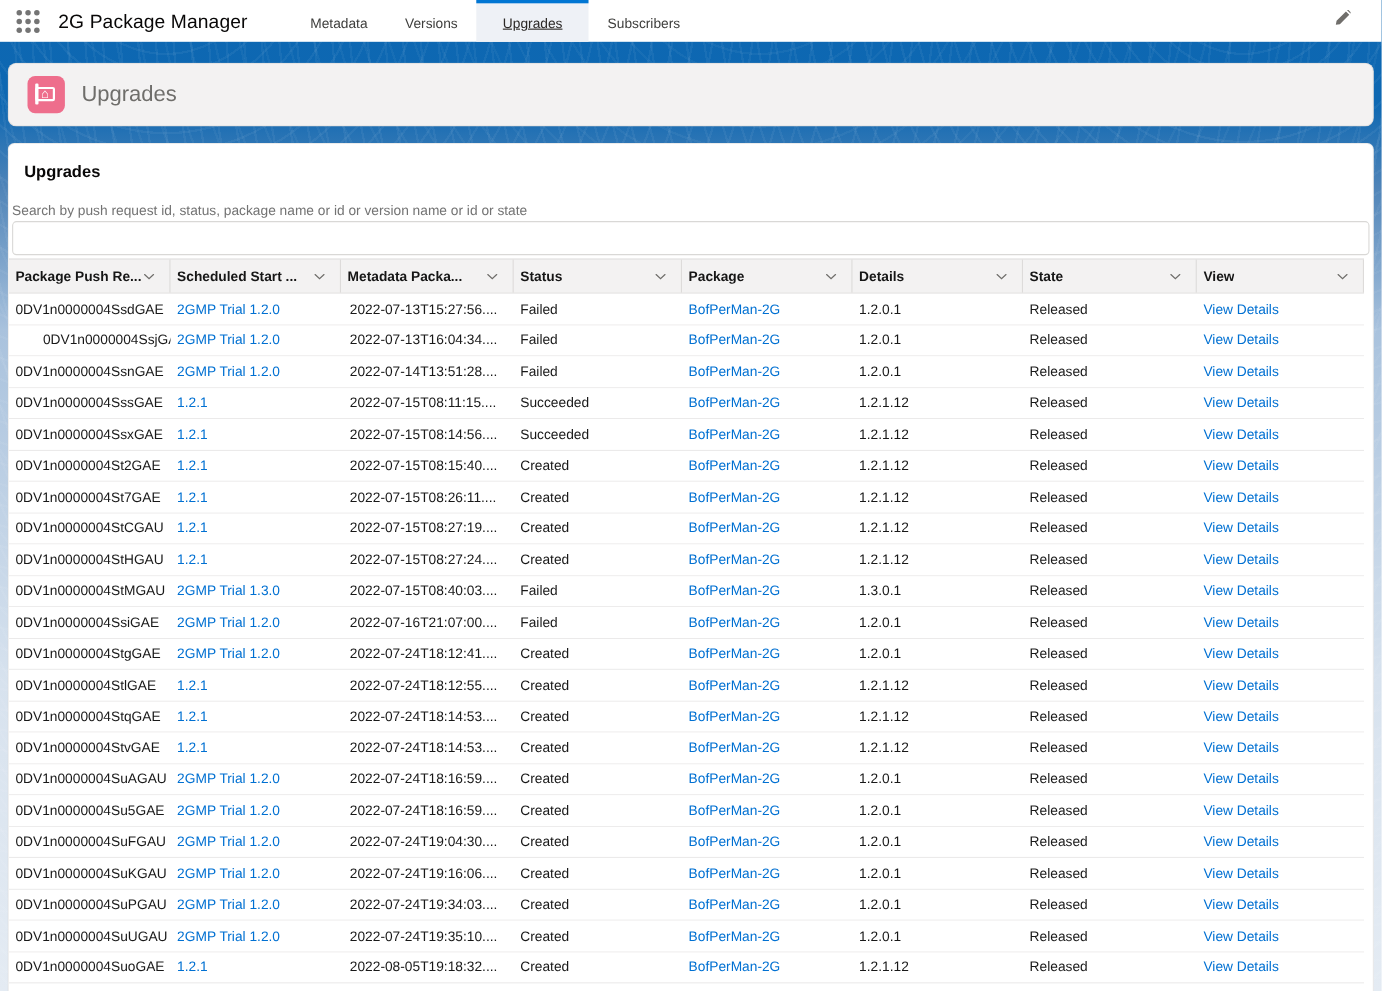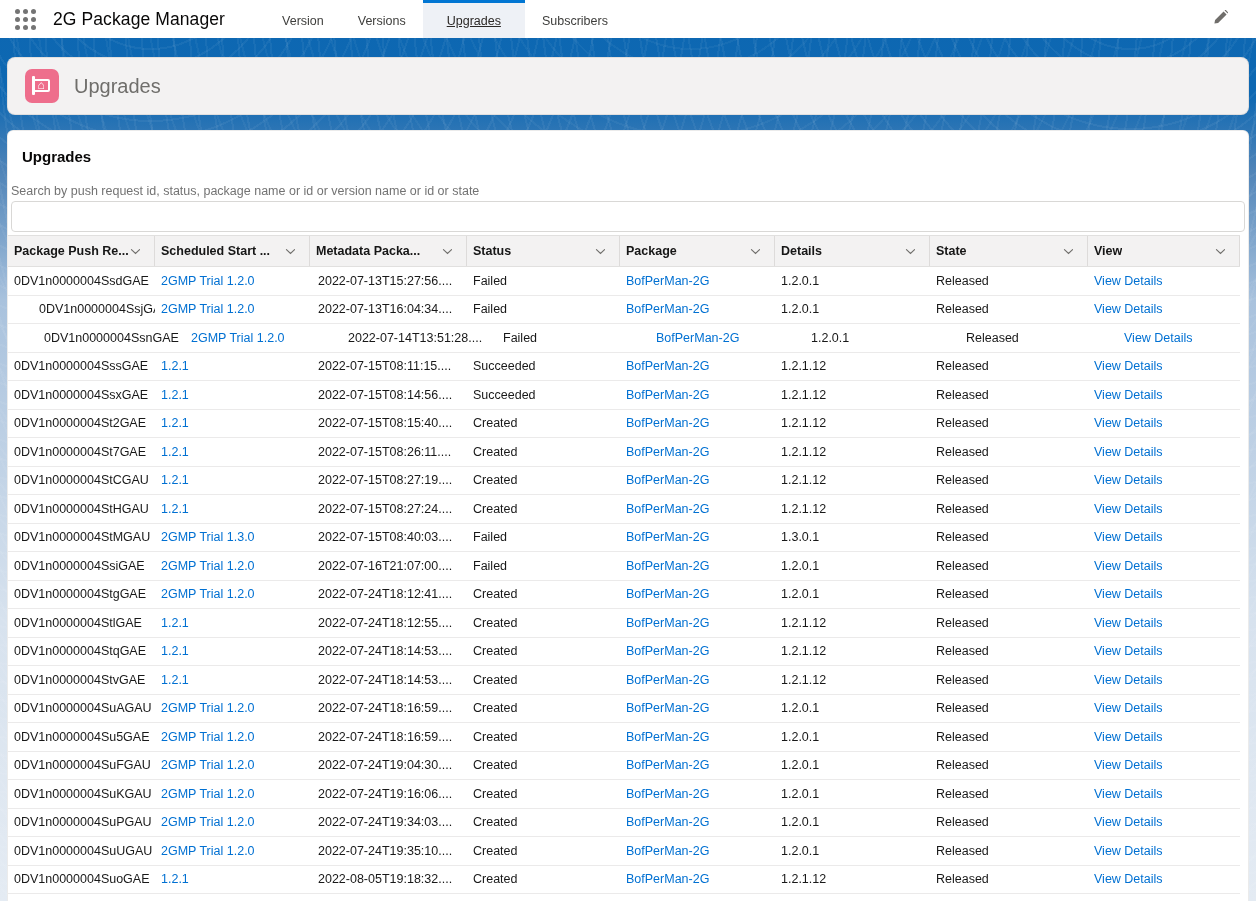--- a/index.html
+++ b/index.html
@@ -106,21 +106,21 @@
       <span></span>
       <span></span>
       <span></span>
       <span></span>
       <span></span>
       <span></span>
       <span></span>
   </div>
   <div class="app-title">2G Package Manager</div>
   <nav class="tabs">
-      <div class="tab">Version</div>
+      <div class="tab">Metadata</div>
       <div class="tab">Versions</div>
       <div class="tab active">Upgrades</div>
       <div class="tab">Subscribers</div>
     </nav>
   <div class="edit-pencil">
     <svg width="15" height="15" viewBox="0 0 16 16">
       <path d="M11.3 1.5l3.2 3.2-9.1 9.1-3.9.7.7-3.9zM12.4 0.4l3.2 3.2 0.1-0.1c0.4-0.4 0.4-1.1 0-1.5l-1.7-1.7c-0.4-0.4-1.1-0.4-1.5 0z" fill="#706e6b"></path>
     </svg>
   </div>
 </header>
@@ -255,21 +255,21 @@
             <span>1.2.0.1</span>
           </div>
           <div class="td" style="width: 158px;">
             <span>Released</span>
           </div>
           <div class="td" style="width: 152px;">
             <span class="cell-link">View Details</span>
           </div>
         </div>
         <div class="tr">
-          <div class="td" style="width: 147px; margin-left: 30px;">
+          <div class="td" style="width: 147px;">
             <span>0DV1n0000004SsnGAE</span>
           </div>
           <div class="td" style="width: 157px;">
             <span class="cell-link">2GMP Trial 1.2.0</span>
           </div>
           <div class="td" style="width: 155px;">
             <span>2022-07-14T13:51:28....</span>
           </div>
           <div class="td" style="width: 153px;">
             <span>Failed</span>

